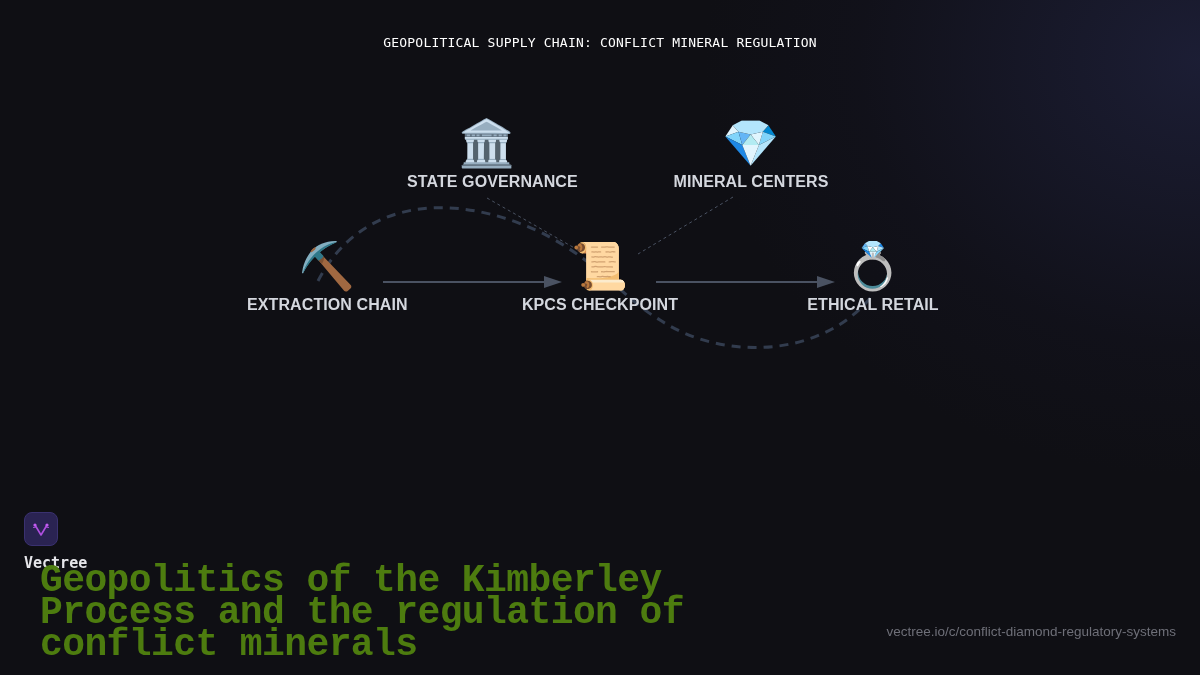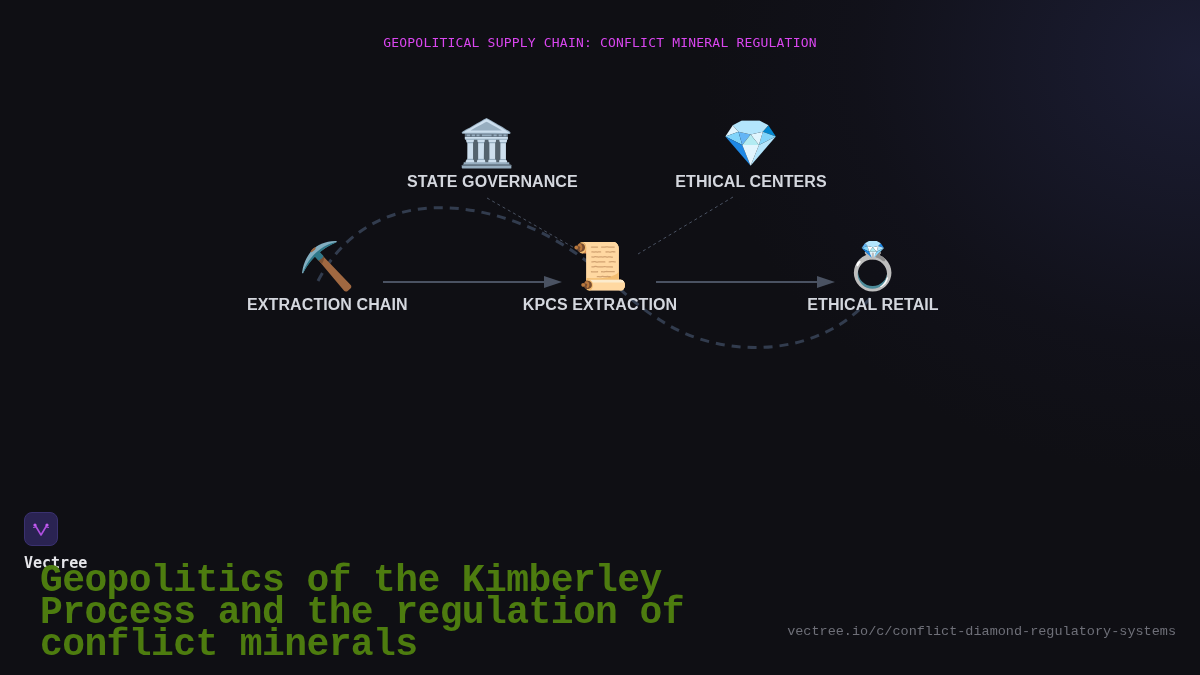--- a/index.html
+++ b/index.html
@@ -13,21 +13,21 @@
       position: absolute; inset: 0;
       background:
         radial-gradient(ellipse 620px 520px at 1200px 60px, rgba(30,32,58,0.85), rgba(20,20,34,0.4) 55%, rgba(15,15,20,0) 80%),
         linear-gradient(180deg, #0f0f14 0%, #0f0f14 100%);
     }
     .diagram-title {
       position: absolute; top: 35px; left: 0; width: 1200px;
       text-align: center;
       font-family: "DejaVu Sans Mono", monospace;
       font-size: 13px; letter-spacing: 0.2px;
-      color: #d946ef;
+      color: #ffffff;
     }
     svg.edges { position: absolute; left: 0; top: 0; }
     .node {
       position: absolute; width: 160px; margin-left: -80px;
       text-align: center;
     }
     .node .icon {
       display: block; font-size: 46px; line-height: 56px; height: 56px;
     }
     .node .label {
@@ -52,21 +52,21 @@
     }
     .headline {
       position: absolute; left: 24px; top: 549px; width: 700px;
       margin: 16px;
       font-family: "Liberation Mono", monospace;
       font-weight: bold; font-size: 38px; line-height: 32px;
       color: #4d7c0f; letter-spacing: -0.6px;
     }
     .url {
       position: absolute; right: 24px; top: 624px;
-      font-family: Liberation Mono, monospace;
+      font-family: Liberation Sans, sans-serif;
       font-size: 13.5px; color: #6e6f78;
     }
   </style>
 </head>
 <body>
 
 <div class="bg"></div>
 
 <div class="diagram-title">GEOPOLITICAL SUPPLY CHAIN: CONFLICT MINERAL REGULATION</div>
 
@@ -94,26 +94,26 @@
   <span class="label">EXTRACTION CHAIN</span>
 </div>
 
 <div class="node" style="left:487px; top:115px;">
   <span class="icon">🏛️</span>
   <span class="label">STATE GOVERNANCE</span>
 </div>
 
 <div class="node" style="left:600px; top:238px;">
   <span class="icon">📜</span>
-  <span class="label">KPCS EXTRACTION</span>
+  <span class="label">KPCS CHECKPOINT</span>
 </div>
 
 <div class="node" style="left:751px; top:115px;">
   <span class="icon">💎</span>
-  <span class="label">ETHICAL CENTERS</span>
+  <span class="label">MINERAL CENTERS</span>
 </div>
 
 <div class="node" style="left:873px; top:238px;">
   <span class="icon">💍</span>
   <span class="label">ETHICAL RETAIL</span>
 </div>
 
 <div class="brand">
   <div class="brand-logo">
     <svg width="20" height="20" viewBox="0 0 20 20">

